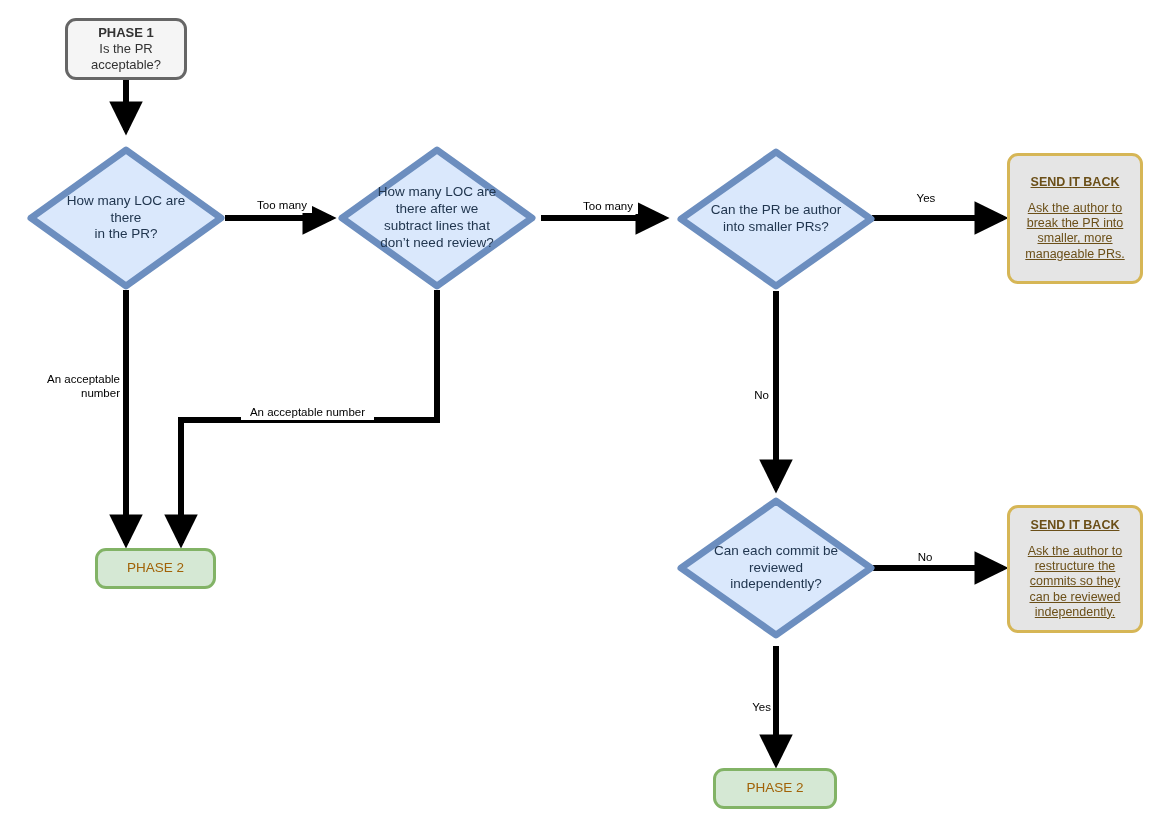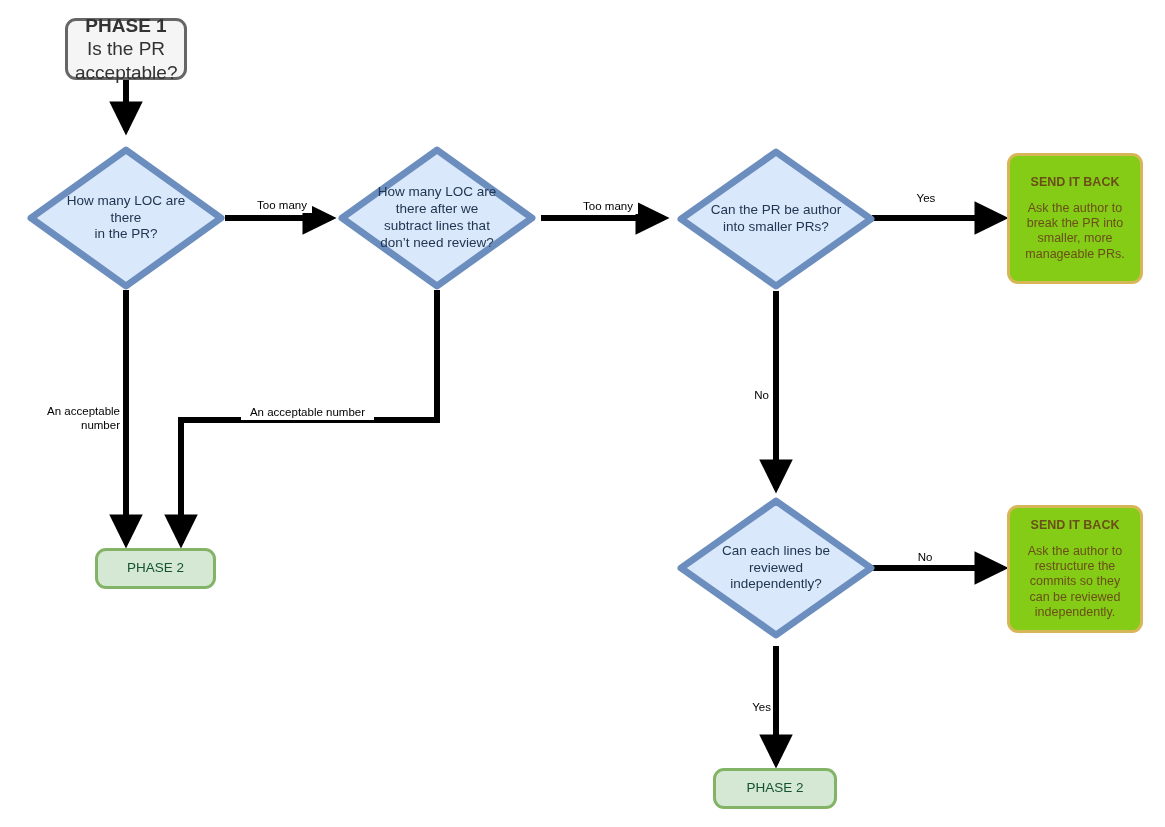--- a/index.html
+++ b/index.html
@@ -36,26 +36,27 @@
     border-width: 3px;
   }
   .rrect.phase1 {
     background: #f5f5f5;
     border-color: #666666;
     color: #333333;
   }
   .rrect.phase2 {
     background: #d5e8d4;
     border-color: #82b366;
-    color: #14532d;
+    color: #a16207;
   }
   .rrect.sendback {
-    background: #84cc16;
+    background: #e5e5e5;
     border-color: #d6b656;
     color: #6b4f18;
+    text-decoration: underline;
   }
   .node-inner {
     width: 100%;
     padding: 2px 7px;
     box-sizing: border-box;
   }
   .ttl {
     font-weight: bold;
     display: block;
   }
@@ -128,21 +129,21 @@
     <path d="M 872 218 L 1003 218"></path>
 
     <path d="M 776 291 L 776 488"></path>
 
     <path d="M 873 568 L 1003 568"></path>
 
     <path d="M 776 646 L 776 763"></path>
   </g>
 </svg>
 
-<div class="node rrect phase1" style="left:65px; top:18px; width:122px; height:62px; font-size:19px;">
+<div class="node rrect phase1" style="left:65px; top:18px; width:122px; height:62px; font-size:13px;">
   <div class="node-inner">
     <span class="ttl">PHASE 1</span>
     <span style="white-space:pre-line;">Is the PR
 acceptable?</span>
   </div>
 </div>
 
 <div class="diamond-wrap" style="left:27px; top:146px; width:198px; height:144px;">
   <svg width="198" height="144" viewBox="0 0 198 144" xmlns="http://www.w3.org/2000/svg">
     <path d="M 99 4 L 194 72 L 99 140 L 4 72 Z" fill="#dae8fc" stroke="#6c8ebf" stroke-width="7" stroke-linejoin="round"></path>
@@ -174,21 +175,21 @@
     <span style="white-space:pre-line;">Can the PR be author
 into smaller PRs?</span>
   </div>
 </div>
 
 <div class="diamond-wrap" style="left:677px; top:497px; width:198px; height:142px;">
   <svg width="198" height="142" viewBox="0 0 198 142" xmlns="http://www.w3.org/2000/svg">
     <path d="M 99 4 L 194 71 L 99 138 L 4 71 Z" fill="#dae8fc" stroke="#6c8ebf" stroke-width="7" stroke-linejoin="round"></path>
   </svg>
   <div class="diamond-label">
-    <span style="white-space:pre-line;">Can each lines be
+    <span style="white-space:pre-line;">Can each commit be
 reviewed
 independently?</span>
   </div>
 </div>
 
 <div class="node rrect sendback" style="left:1007px; top:153px; width:136px; height:131px; font-size:12.5px;">
   <div class="node-inner">
     <span class="ttl">SEND IT BACK</span>
     <span class="gap"></span>
     <span style="white-space:pre-line;">Ask the author to
@@ -217,21 +218,21 @@
 </div>
 
 <div class="node rrect phase2" style="left:713px; top:768px; width:124px; height:41px; font-size:13.5px;">
   <div class="node-inner">
     <span>PHASE 2</span>
   </div>
 </div>
 
 <div class="edge-label center" style="left:252px; top:199px; width:58px;">Too many</div>
 
-<div class="edge-label right" style="left:31px; top:373px; width:88px;margin-top:32px;">An acceptable
+<div class="edge-label right" style="left:31px; top:373px; width:88px;">An acceptable
 number</div>
 
 <div class="edge-label center" style="left:578px; top:200px; width:58px;">Too many</div>
 
 <div class="edge-label center" style="left:241px; top:406px; width:131px;">An acceptable number</div>
 
 <div class="edge-label center" style="left:911px; top:192px; width:28px;">Yes</div>
 
 <div class="edge-label right" style="left:746px; top:389px; width:22px;">No</div>
 

